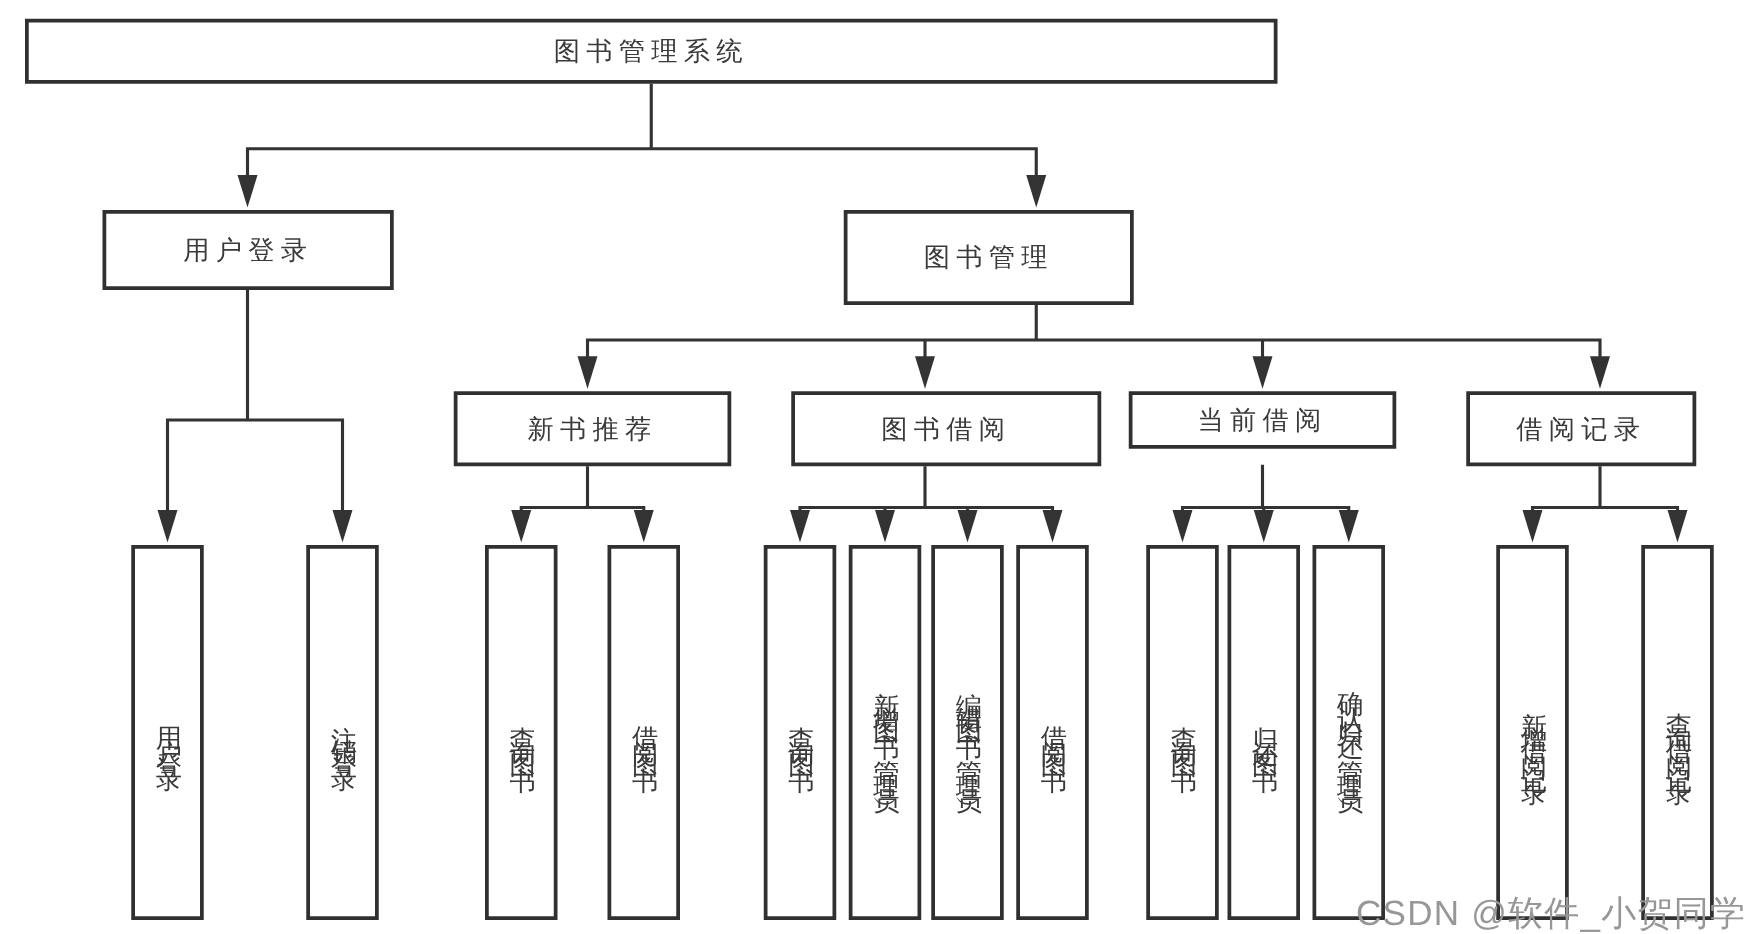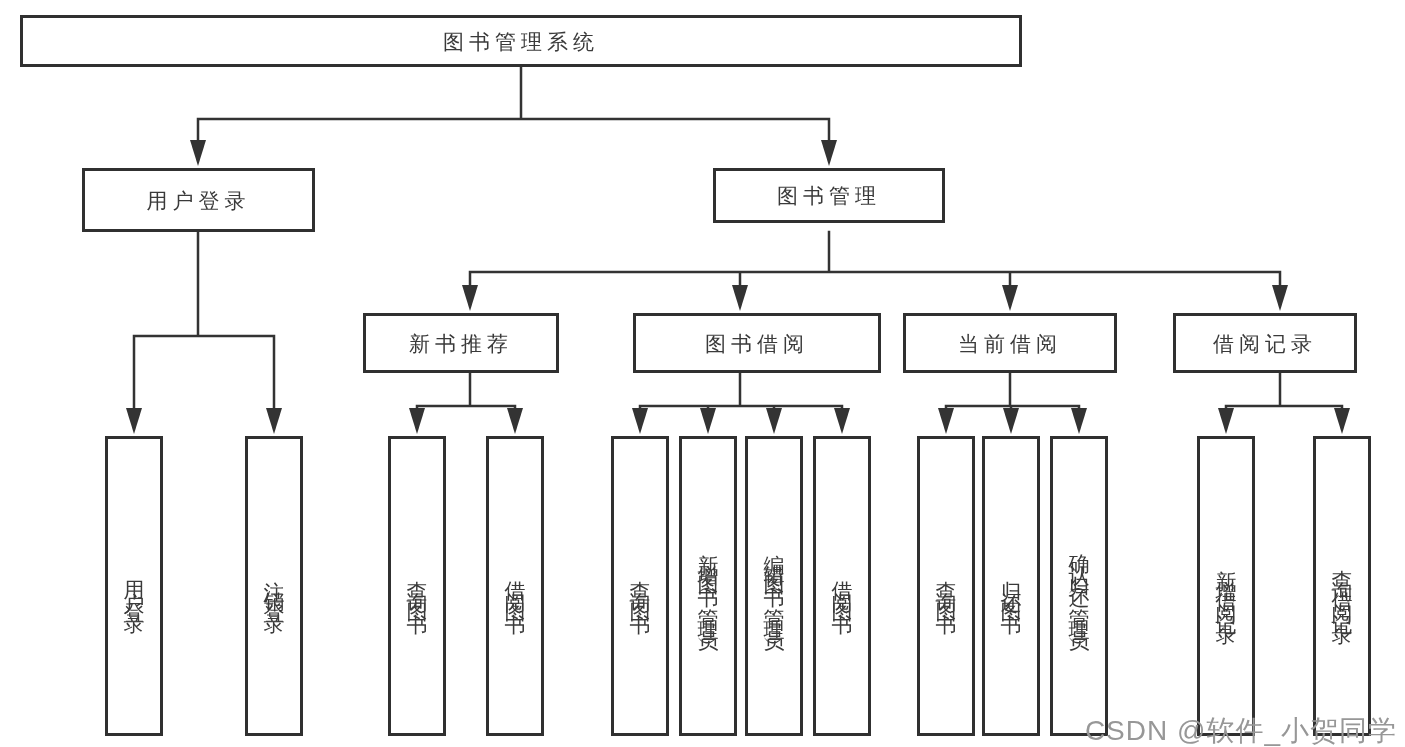--- a/index.html
+++ b/index.html
@@ -83,31 +83,31 @@
       </g>
   </svg>
 
   <div class="node" style="left:20px;top:15px;width:1002px;height:52px">
     <span class="h-label">图书管理系统</span>
   </div>
 
   <div class="node" style="left:82px;top:168px;width:233px;height:64px">
     <span class="h-label">用户登录</span>
   </div>
-  <div class="node" style="left:713px;top:168px;width:232px;height:55px">
+  <div class="node" style="left:675px;top:168px;width:232px;height:76px">
     <span class="h-label">图书管理</span>
   </div>
 
-  <div class="node" style="left:363px;top:313px;width:196px;height:60px">
+  <div class="node" style="left:363px;top:313px;width:222px;height:60px">
     <span class="h-label">新书推荐</span>
   </div>
   <div class="node" style="left:633px;top:313px;width:248px;height:60px">
     <span class="h-label">图书借阅</span>
   </div>
-  <div class="node" style="left:903px;top:313px;width:214px;height:60px">
+  <div class="node" style="left:903px;top:313px;width:214px;height:46px">
     <span class="h-label">当前借阅</span>
   </div>
   <div class="node" style="left:1173px;top:313px;width:184px;height:60px">
     <span class="h-label">借阅记录</span>
   </div>
 
   <div class="node leaf" style="left:105px;top:436px;width:58px;height:300px">
     <span class="v-label">用户登录</span>
   </div>
   <div class="node leaf" style="left:245px;top:436px;width:58px;height:300px">

